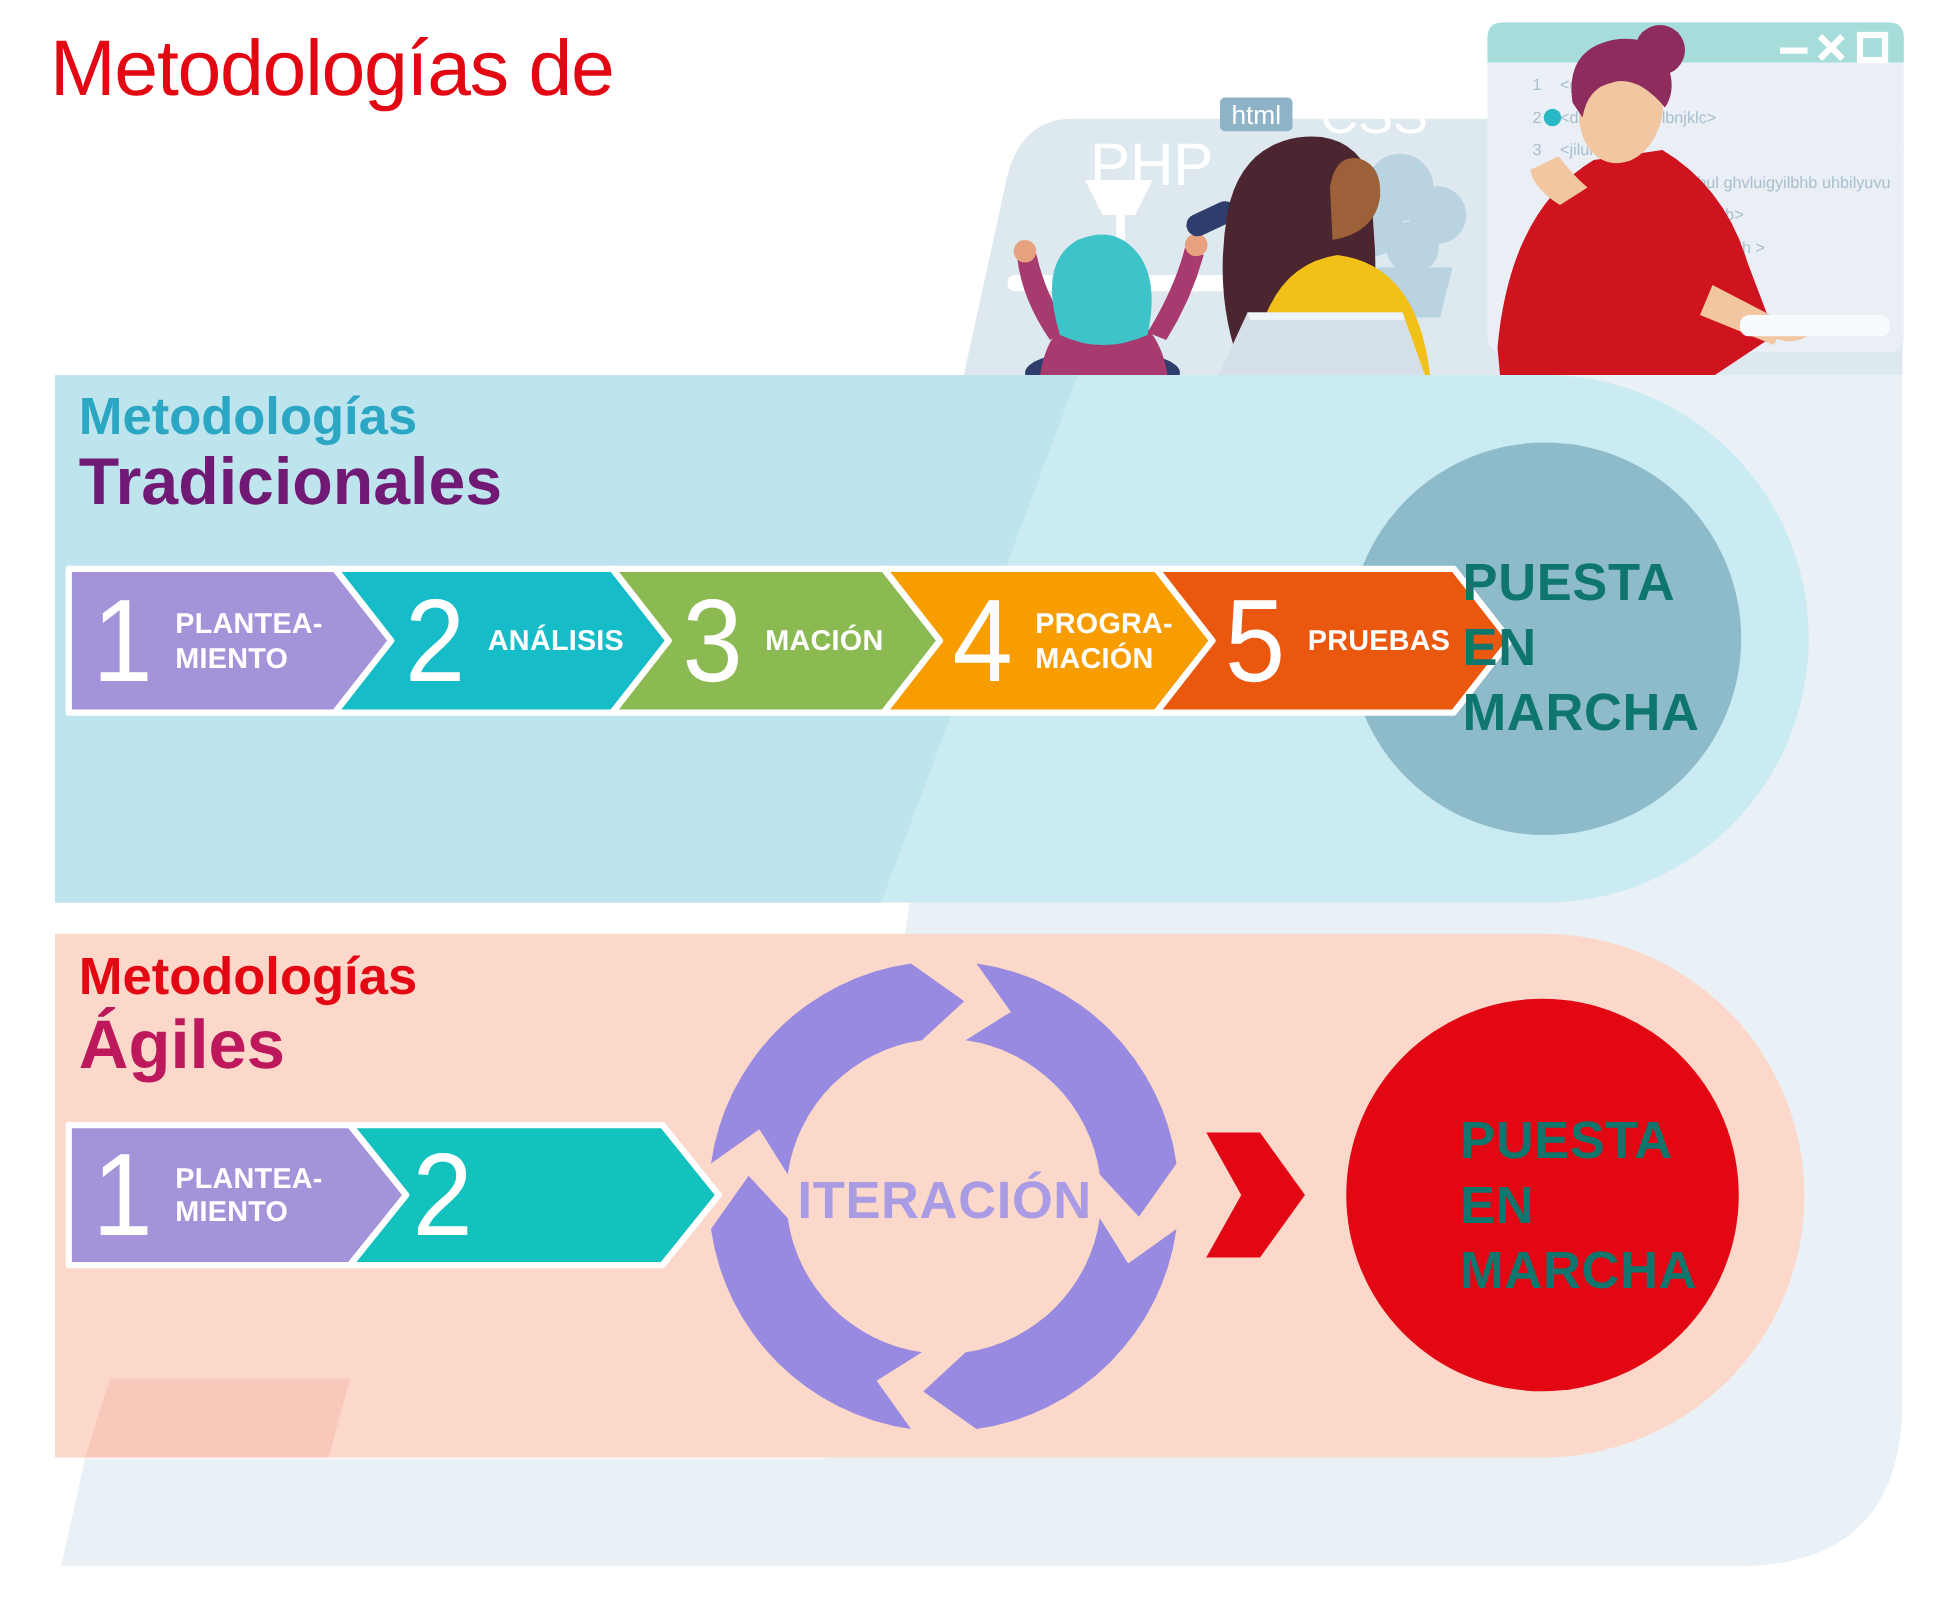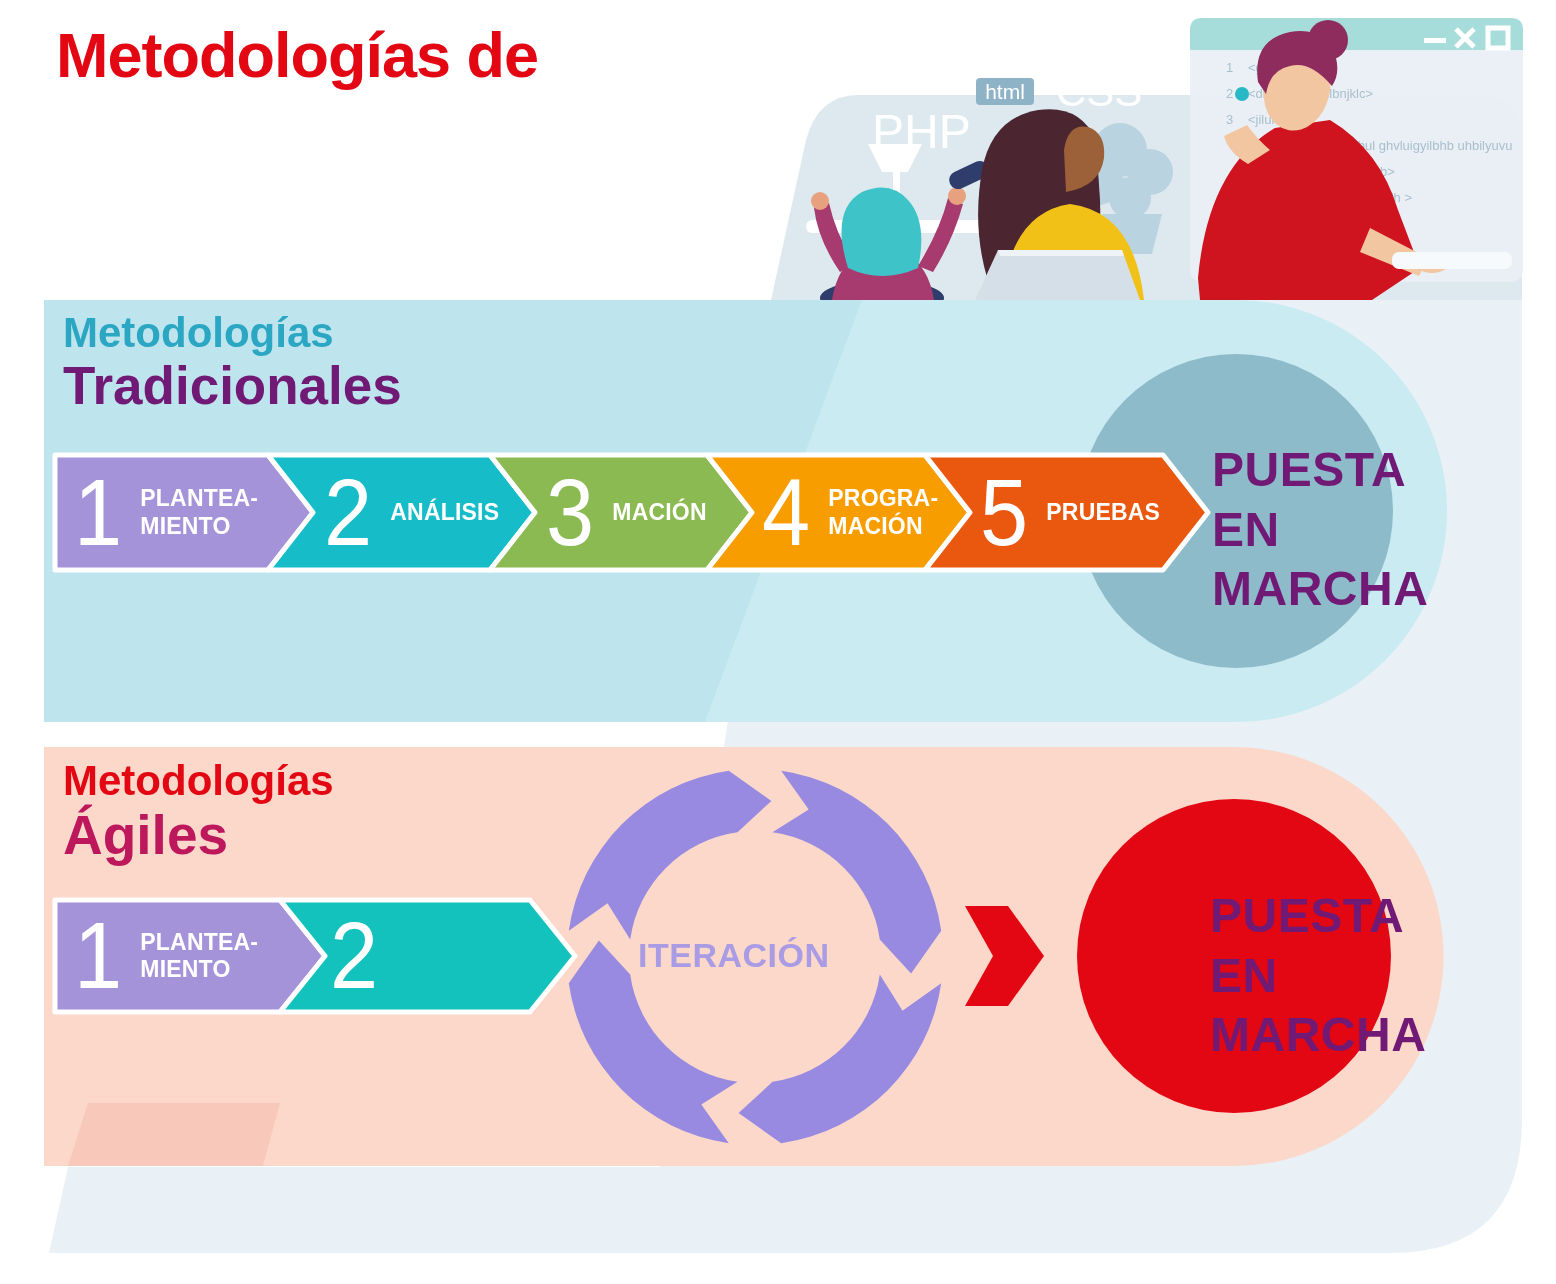--- a/index.html
+++ b/index.html
@@ -5,22 +5,22 @@
   html,body{margin:0;padding:0;background:#ffffff;}
   .stage{
     position:relative;width:1556px;height:1284px;overflow:hidden;
     background:#ffffff;
     font-family:"Liberation Sans", sans-serif;
   }
   svg.layer{position:absolute;left:0;top:0;width:1556px;height:1284px;}
   .abs{position:absolute;}
 
   .title{
-    left:56px;top:20px;width:760px;
-    font-size:63px;line-height:1.14;font-weight:bold;letter-spacing:-1px;
+    left:40px;top:20px;width:760px;
+    font-size:63px;line-height:1.14;font-weight:normal;letter-spacing:-1px;
     color:#e30613;
   }
   .sec-head{left:63px;}
   .sec-head .l1{font-size:42px;font-weight:700;line-height:1.1;}
   .sec-head .l2{font-size:53px;font-weight:bold;line-height:1.15;}
   .head-trad{top:310px;}
   .head-trad .l1{color:#2ba6c3;}
   .head-trad .l2{color:#701a75;}
   .head-agile{top:758px;}
   .head-agile .l1{color:#e30613;}
@@ -43,30 +43,29 @@
   .s1a{left:62px;width:196px;padding-left:10px;}
   .s2a{left:282px;width:204px;padding-left:40px;}
   .s3a{left:504px;width:200px;padding-left:40px;}
   .s4a{left:720px;width:202px;padding-left:40px;}
   .s5a{left:938px;width:222px;padding-left:40px;}
   .s1b{left:62px;width:210px;padding-left:10px;}
   .s2b{left:292px;width:236px;padding-left:36px;}
   .s2b .lbl{font-size:22px;}
 
   .result{
-    width:230px;color:#701a75;font-size:48px;font-weight:bold;line-height:1.24;
+    width:230px;color:#0f766e;font-size:42px;font-weight:bold;line-height:1.24;
     letter-spacing:.5px;
-    margin-left:42px;
   }
   .result-trad{left:1170px;top:440px;}
   .result-agile{left:1168px;top:886px;}
 
   .iteration-label{
     left:638px;top:936px;width:234px;text-align:left;
-    font-size:34px;font-weight:bold;color:#a99ce4;letter-spacing:.5px;
+    font-size:42px;font-weight:bold;color:#a99ce4;letter-spacing:.5px;
   }
 </style>
 </head>
 <body>
 
 <div class="stage">
 
   <svg class="layer" viewBox="0 0 1556 1284">
 
     <path d="M792 300 H1522 V1120 Q1522 1253 1390 1253 H49 L68 1167 H660 L792 300 Z" fill="#e9f1f6"></path>

